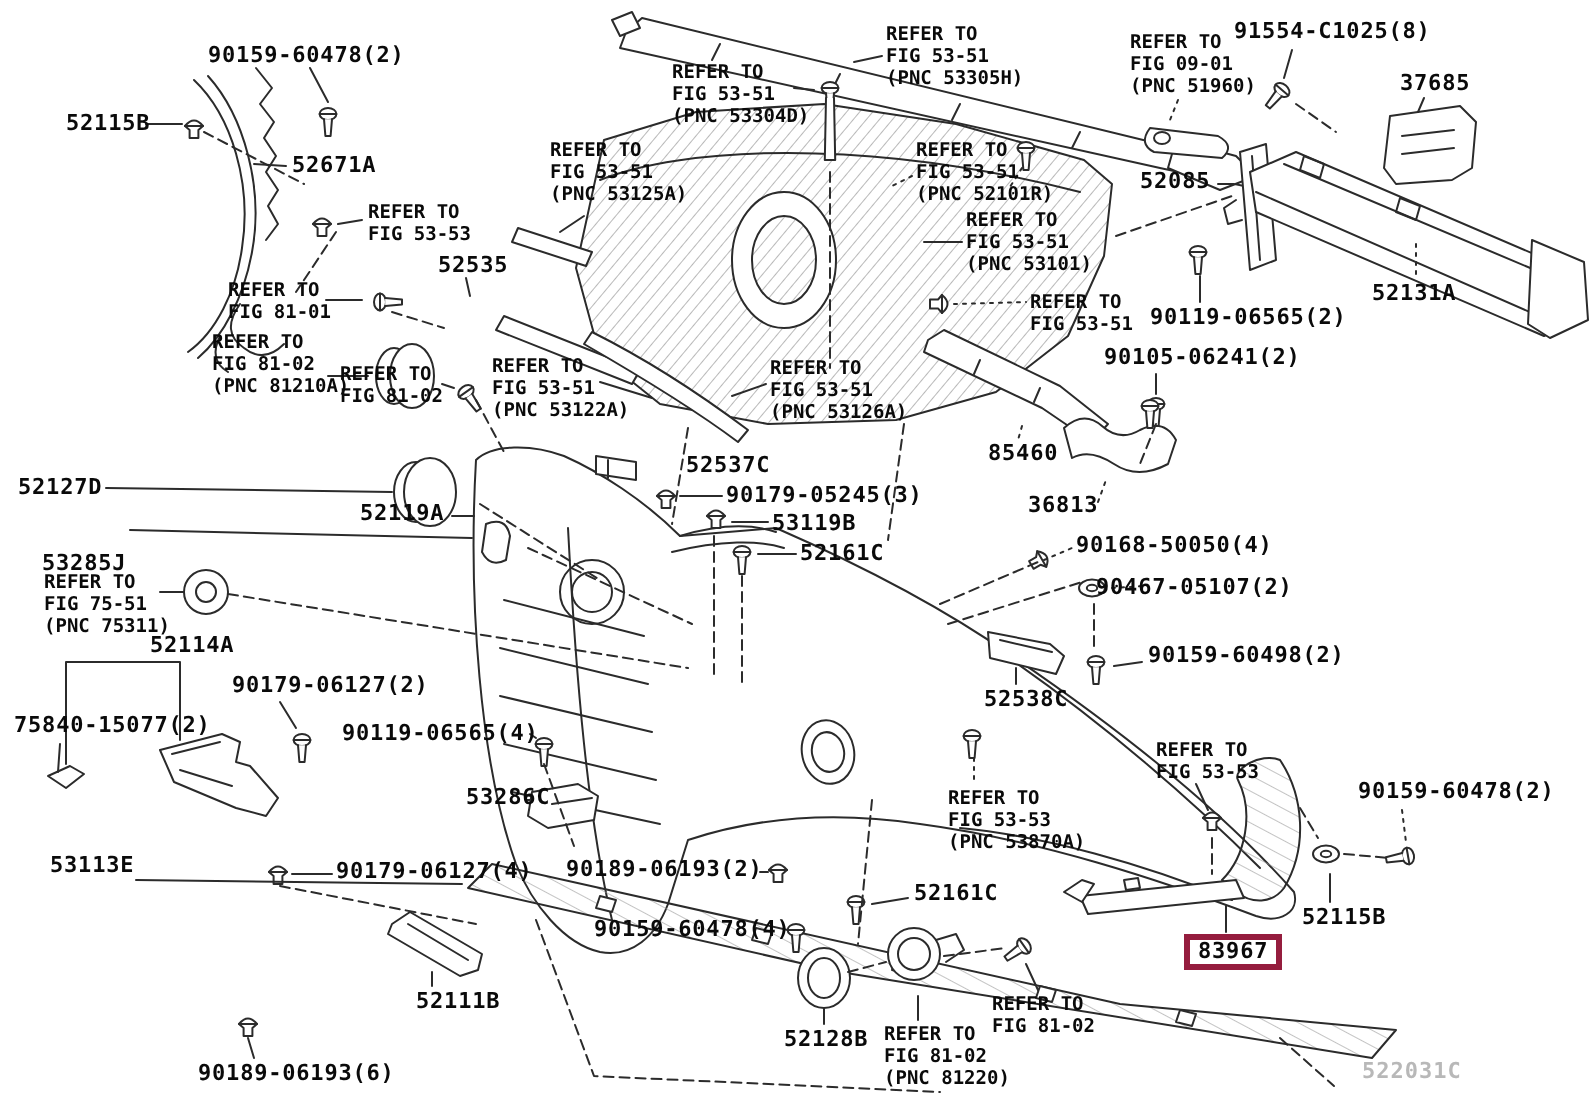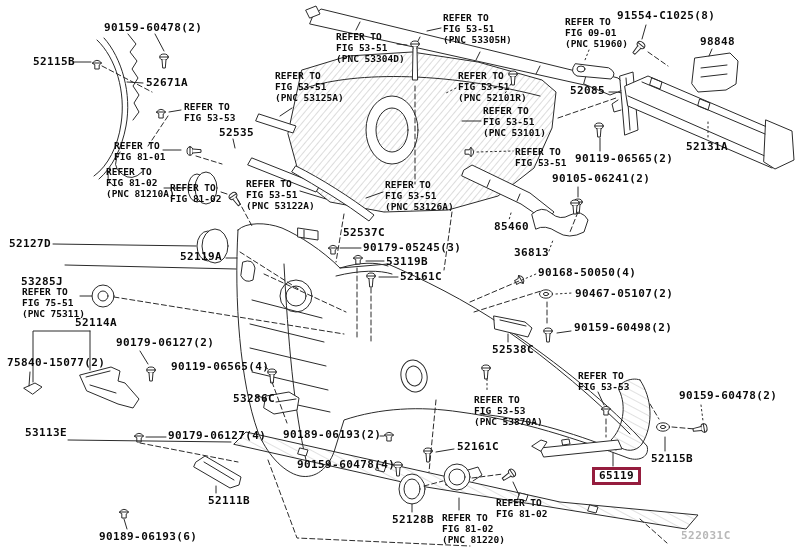--- a/index.html
+++ b/index.html
@@ -297,54 +297,54 @@
     <path d="M344,214 L336,262"></path>
     <path d="M452,212 L444,270"></path>
   </g>
 </svg>
 
   <div class="lbl pn" style="left:104px;top:22px">90159-60478(2)</div>
   <div class="lbl pn" style="left:33px;top:56px">52115B</div>
   <div class="lbl pn" style="left:146px;top:77px">52671A</div>
   <div class="lbl pn" style="left:219px;top:127px">52535</div>
   <div class="lbl pn" style="left:617px;top:10px">91554-C1025(8)</div>
-  <div class="lbl pn" style="left:700px;top:36px">98848</div>
+  <div class="lbl pn" style="left:700px;top:36px">37685</div>
   <div class="lbl pn" style="left:570px;top:85px">52085</div>
   <div class="lbl pn" style="left:686px;top:141px">52131A</div>
   <div class="lbl pn" style="left:575px;top:153px">90119-06565(2)</div>
   <div class="lbl pn" style="left:552px;top:173px">90105-06241(2)</div>
   <div class="lbl pn" style="left:494px;top:221px">85460</div>
   <div class="lbl pn" style="left:343px;top:227px">52537C</div>
   <div class="lbl pn" style="left:180px;top:251px">52119A</div>
   <div class="lbl pn" style="left:9px;top:238px">52127D</div>
   <div class="lbl pn" style="left:21px;top:276px">53285J</div>
   <div class="lbl pn" style="left:75px;top:317px">52114A</div>
   <div class="lbl pn" style="left:116px;top:337px">90179-06127(2)</div>
   <div class="lbl pn" style="left:7px;top:357px">75840-15077(2)</div>
   <div class="lbl pn" style="left:363px;top:242px">90179-05245(3)</div>
   <div class="lbl pn" style="left:386px;top:256px">53119B</div>
   <div class="lbl pn" style="left:400px;top:271px">52161C</div>
   <div class="lbl pn" style="left:514px;top:247px">36813</div>
   <div class="lbl pn" style="left:538px;top:267px">90168-50050(4)</div>
-  <div class="lbl pn" style="left:575px;top:288px">90467-05107(2)</div>
+  <div class="lbl pn" style="left:548px;top:288px">90467-05107(2)</div>
   <div class="lbl pn" style="left:574px;top:322px">90159-60498(2)</div>
   <div class="lbl pn" style="left:492px;top:344px">52538C</div>
   <div class="lbl pn" style="left:171px;top:361px">90119-06565(4)</div>
   <div class="lbl pn" style="left:233px;top:393px">53286C</div>
   <div class="lbl pn" style="left:25px;top:427px">53113E</div>
   <div class="lbl pn" style="left:168px;top:430px">90179-06127(4)</div>
   <div class="lbl pn" style="left:208px;top:495px">52111B</div>
   <div class="lbl pn" style="left:99px;top:531px">90189-06193(6)</div>
   <div class="lbl pn" style="left:283px;top:429px">90189-06193(2)</div>
   <div class="lbl pn" style="left:297px;top:459px">90159-60478(4)</div>
   <div class="lbl pn" style="left:457px;top:441px">52161C</div>
   <div class="lbl pn" style="left:392px;top:514px">52128B</div>
   <div class="lbl pn" style="left:679px;top:390px">90159-60478(2)</div>
   <div class="lbl pn" style="left:651px;top:453px">52115B</div>
-  <div class="lbl pn hl" style="left:592px;top:467px">65119</div>
+  <div class="lbl pn hl" style="left:592px;top:467px">83967</div>
 
   <div class="lbl note" style="left:184px;top:101px">REFER TO
 FIG 53-53</div>
   <div class="lbl note" style="left:114px;top:140px">REFER TO
 FIG 81-01</div>
   <div class="lbl note" style="left:106px;top:166px">REFER TO
 FIG 81-02
 (PNC 81210A)</div>
   <div class="lbl note" style="left:170px;top:182px">REFER TO
 FIG 81-02</div>

